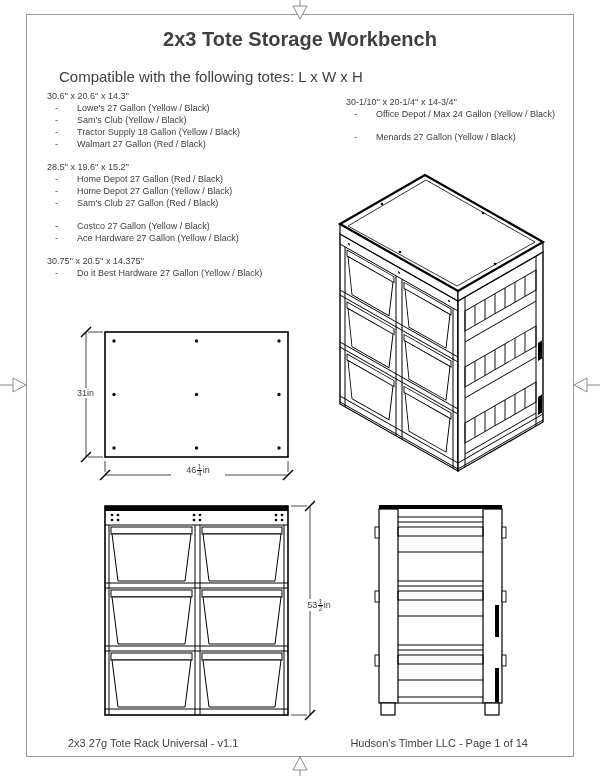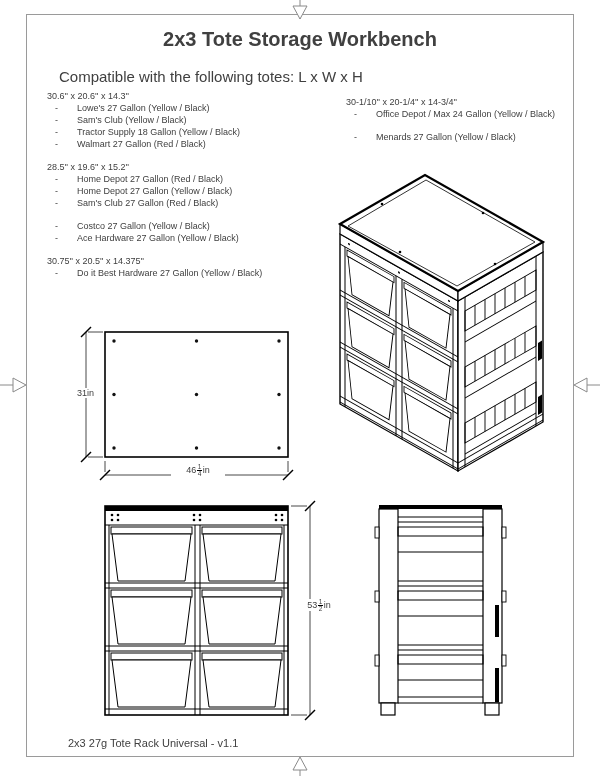--- a/index.html
+++ b/index.html
@@ -291,14 +291,15 @@
       <rect x="5" y="155" width="4" height="11"></rect>
         <rect x="132" y="155" width="4" height="11"></rect>
     </g>
     <g fill="#000">
       <rect x="125" y="105" width="4" height="32"></rect>
         <rect x="125" y="168" width="4" height="34"></rect>
     </g>
   </svg>
 
   <div class="footer" id="footer-left">2x3 27g Tote Rack Universal - v1.1</div>
+  <div class="footer" id="footer-right">Hudson's Timber LLC - Page 1 of 14</div>
 
 </div>
 
 </body></html>

